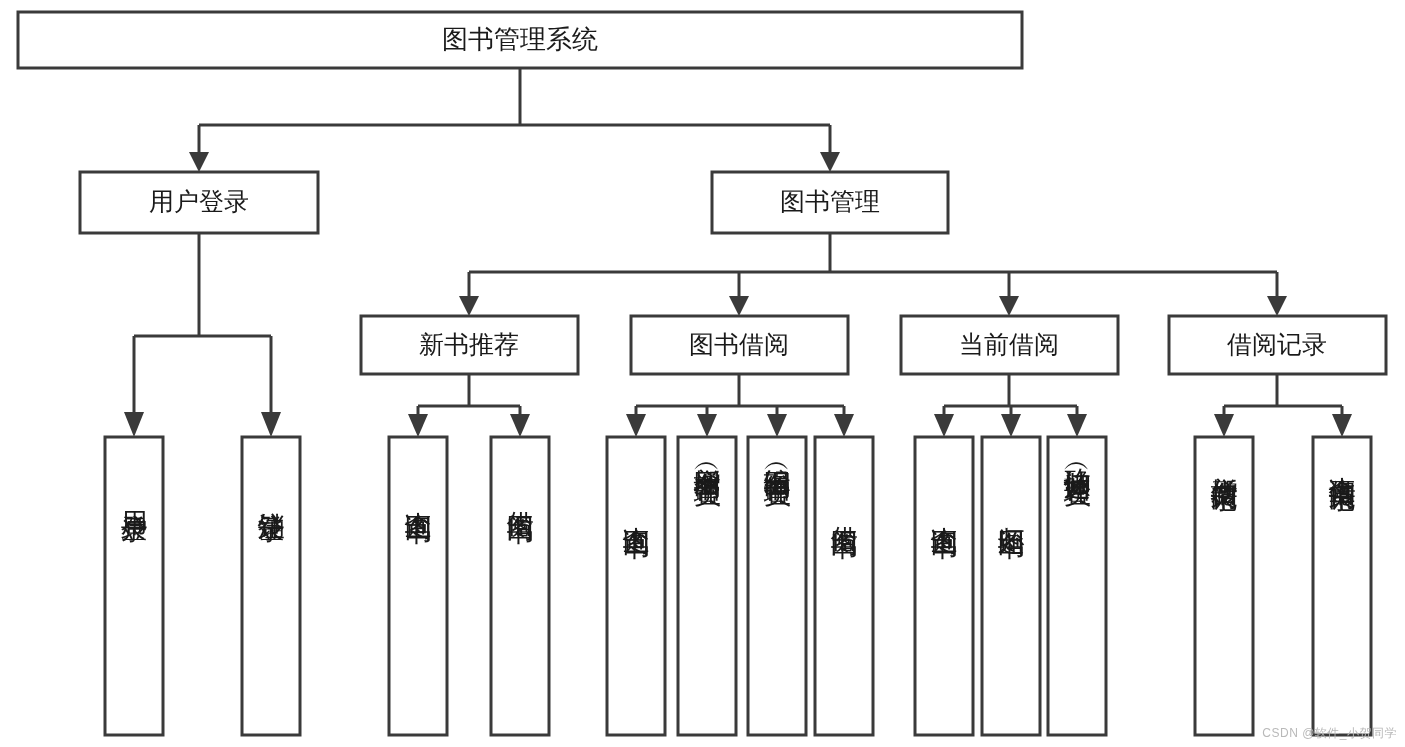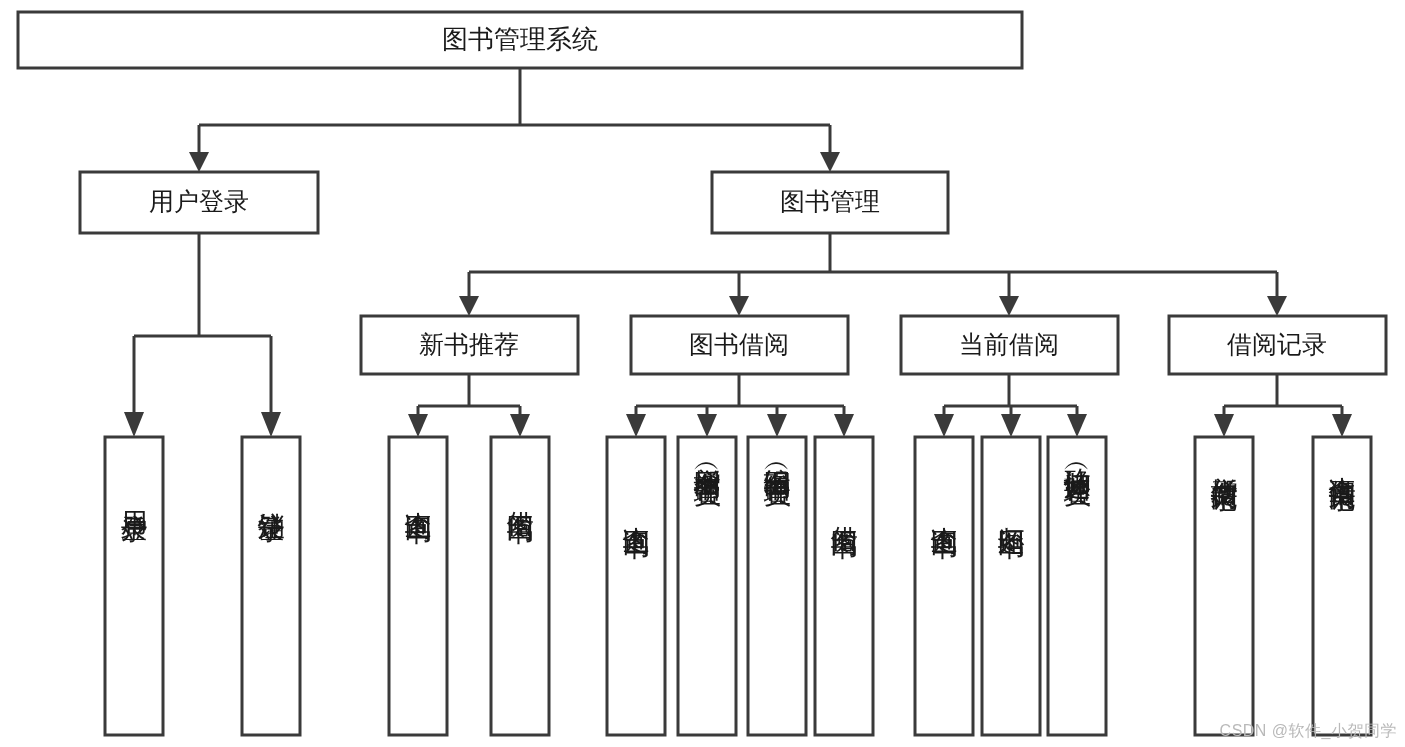--- a/index.html
+++ b/index.html
@@ -70,21 +70,21 @@
     line-height: 1.06;
     letter-spacing: 2px;
     color: #1a1a1a;
     white-space: nowrap;
   }
   #watermark {
     position: absolute;
     right: 8px;
     bottom: 5px;
     font-family: "Liberation Sans", "DejaVu Sans", sans-serif;
-    font-size: 16px;
+    font-size: 12px;
     color: #b9b9b9;
     white-space: nowrap;
     letter-spacing: 0.5px;
   }
 </style>
 </head>
 <body>
 
 <div id="diagram-root">
 

